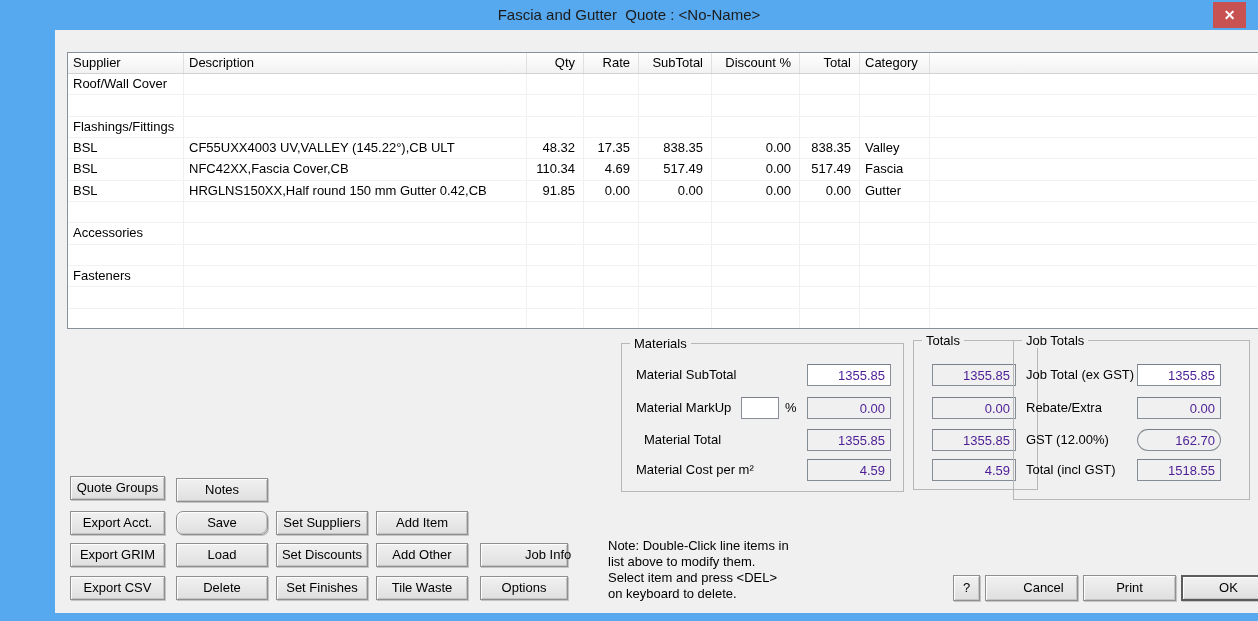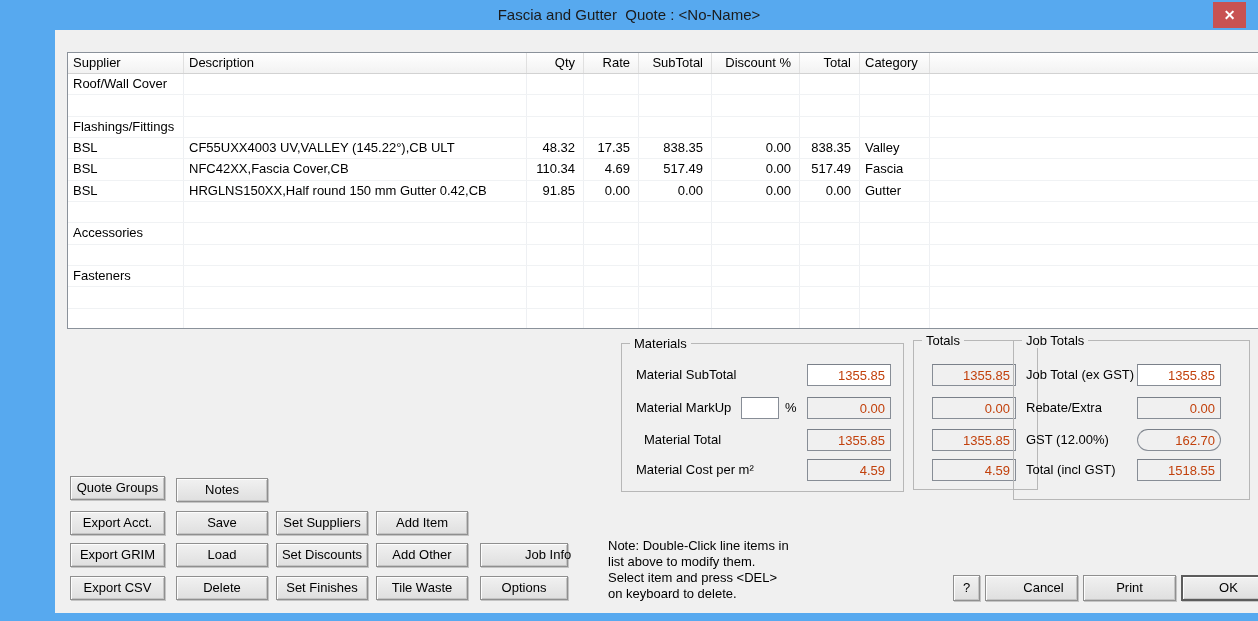--- a/index.html
+++ b/index.html
@@ -27,21 +27,21 @@
   .c0{width:116px}.c1{width:343px}.c2{width:57px}.c3{width:55px}.c4{width:73px}
   .c5{width:88px}.c6{width:60px}.c7{width:70px}.c8{flex:1;border-right:none}
   .num{text-align:right; padding-right:8px;}
 
   
   .groupbox { position:absolute; border:1px solid #b7b7b7; }
   .gb-title { position:absolute; top:-8px; left:8px; background:#f0f0f0; padding:0 4px; }
   .gb-label { position:absolute; height:22px; line-height:22px; white-space:nowrap; }
 
   .field { position:absolute; width:84px; height:22px; border:1px solid #878d96; border-top-color:#7a8089;
-    background:#fff; text-align:right; padding:0 5px; font:13px "Liberation Sans",sans-serif; color:#c2410c; }
+    background:#fff; text-align:right; padding:0 5px; font:13px "Liberation Sans",sans-serif; color:#4c1d95; }
   .field.ro { background:#f0f0f0; }
   .field.small { width:38px; text-align:center; padding:0 18px; }
 
   
   .btn { position:absolute; height:24px; background:linear-gradient(#f1f1f1,#dfdfdf);
     border:1px solid #8f8f8f; box-shadow: inset 1px 1px 0 #fdfdfd, inset -1px -1px 0 #c4c4c4, 1px 1px 0 rgba(0,0,0,.18);
     text-align:center; line-height:22px; font-size:13px; cursor:pointer; white-space:nowrap; }
   .btn.tall { height:26px; line-height:24px; }
   .btn.default { border:2px solid #5c5c5c; line-height:21px; }
 
@@ -240,21 +240,21 @@
       <span class="gb-label" style="left:12px; top:88px;">GST (12.00%)</span>
       <input class="field ro" style="left: 123px; top: 88px; border-radius: 11px;" readonly="" value="162.70">
       <span class="gb-label" style="left:12px; top:118px;">Total (incl GST)</span>
       <input class="field ro" style="left: 123px; top: 118px;" readonly="" value="1518.55">
     </div>
 
     <div class="btn" style="left:15px;  top:446px; width:95px;">Quote Groups</div>
     <div class="btn" style="left:121px; top:448px; width:92px;">Notes</div>
 
     <div class="btn" style="left:15px;  top:481px; width:95px;">Export Acct.</div>
-    <div class="btn" style="left:121px; top:481px; width:92px;">Save</div>
+    <div class="btn" style="left:121px; top:481px; width:92px;border-radius:7px;">Save</div>
     <div class="btn" style="left:221px; top:481px; width:92px;">Set Suppliers</div>
     <div class="btn" style="left:321px; top:481px; width:92px;">Add Item</div>
 
     <div class="btn" style="left:15px;  top:513px; width:95px;">Export GRIM</div>
     <div class="btn" style="left:121px; top:513px; width:92px;">Load</div>
     <div class="btn" style="left:221px; top:513px; width:92px;">Set Discounts</div>
     <div class="btn" style="left:321px; top:513px; width:92px;">Add Other</div>
     <div class="btn" style="left:425px; top:513px; width:88px;padding-left:44px;">Job Info</div>
 
     <div class="btn" style="left:15px;  top:546px; width:95px;">Export CSV</div>

